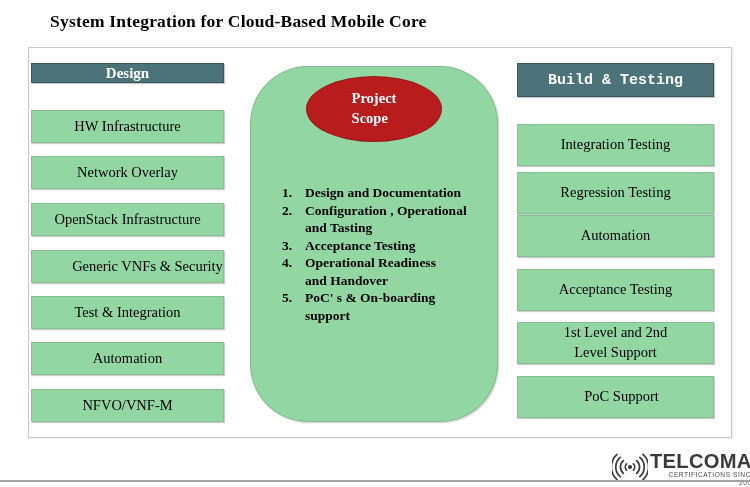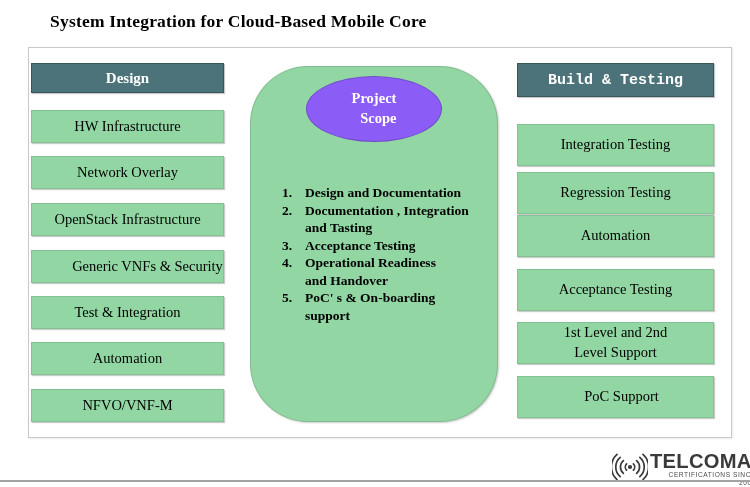--- a/index.html
+++ b/index.html
@@ -23,39 +23,39 @@
     box-shadow:1px 1px 1px rgba(100,100,100,0.35);
   }
   .green-box{
     position:absolute;background:#92d7a3;color:#000;font-size:14.5px;
     display:flex;align-items:center;justify-content:center;text-align:center;
     border:1px solid rgba(0,0,0,0.10);box-sizing:border-box;
     box-shadow:1px 1px 1px rgba(110,110,110,0.35);white-space:pre;line-height:1.35;
   }
   
   .lcol{left:31px;width:193px;}
-  #left-header{top:63px;height:30px;}
+  #left-header{top:63px;height:20px;}
   .l0{top:110px;height:33px;} .l1{top:156px;height:33px;} .l2{top:203px;height:33px;}
   .l3{top:250px;height:33px;padding-left:40px;} .l4{top:296px;height:33px;} .l5{top:342px;height:33px;}
   .l6{top:389px;height:33px;}
   
   .rcol{left:517px;width:197px;}
   #right-header{top:63px;height:34px;font-family:Liberation Mono, monospace;}
   .r0{top:124px;height:42px;} .r1{top:172px;height:42px;} .r2{top:215px;height:42px;}
   .r3{top:269px;height:42px;} .r4{top:322px;height:42px;} .r5{top:376px;height:42px;padding-left:12px;}
   
   #scope-box{
     position:absolute;left:250px;top:66px;width:248px;height:356px;
     background:#92d7a3;border-radius:58px;border:1px solid rgba(0,0,0,0.12);
     box-sizing:border-box;box-shadow:1px 1px 2px rgba(110,110,110,0.35);
   }
   #scope-ellipse{
     position:absolute;left:55px;top:9px;width:136px;height:66px;
-    background:#8b5cf6;border-radius:50%;border:1px solid rgba(0,0,0,0.18);
-    display:flex;align-items:center;justify-content:center;text-align:right;
+    background:#b91c1c;border-radius:50%;border:1px solid rgba(0,0,0,0.18);
+    display:flex;align-items:center;justify-content:center;text-align:left;
     color:#fff;font-weight:bold;font-size:14.5px;line-height:1.35;white-space:pre;
     box-sizing:border-box;
   }
   #scope-list{
     position:absolute;left:31px;top:117px;font-size:13.5px;font-weight:bold;
     color:#000;line-height:17.5px;
   }
   .scope-row{display:flex;}
   .scope-num{width:23px;flex:0 0 23px;}
   .scope-text{white-space:pre;}
@@ -98,21 +98,21 @@
   <div id="scope-box">
     <div id="scope-ellipse">Project
 Scope</div>
     <div id="scope-list">
       <div class="scope-row">
         <span class="scope-num">1.</span>
         <span class="scope-text">Design and Documentation</span>
       </div>
       <div class="scope-row">
         <span class="scope-num">2.</span>
-        <span class="scope-text">Documentation , Integration
+        <span class="scope-text">Configuration , Operational
 and Tasting</span>
       </div>
       <div class="scope-row">
         <span class="scope-num">3.</span>
         <span class="scope-text">Acceptance Testing</span>
       </div>
       <div class="scope-row">
         <span class="scope-num">4.</span>
         <span class="scope-text">Operational Readiness
 and Handover</span>

